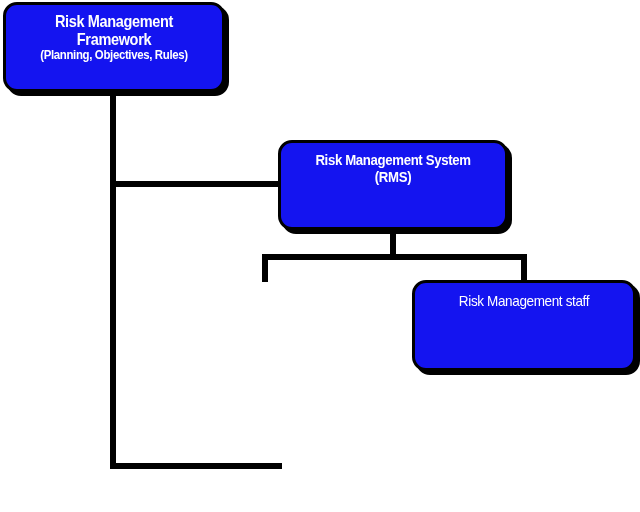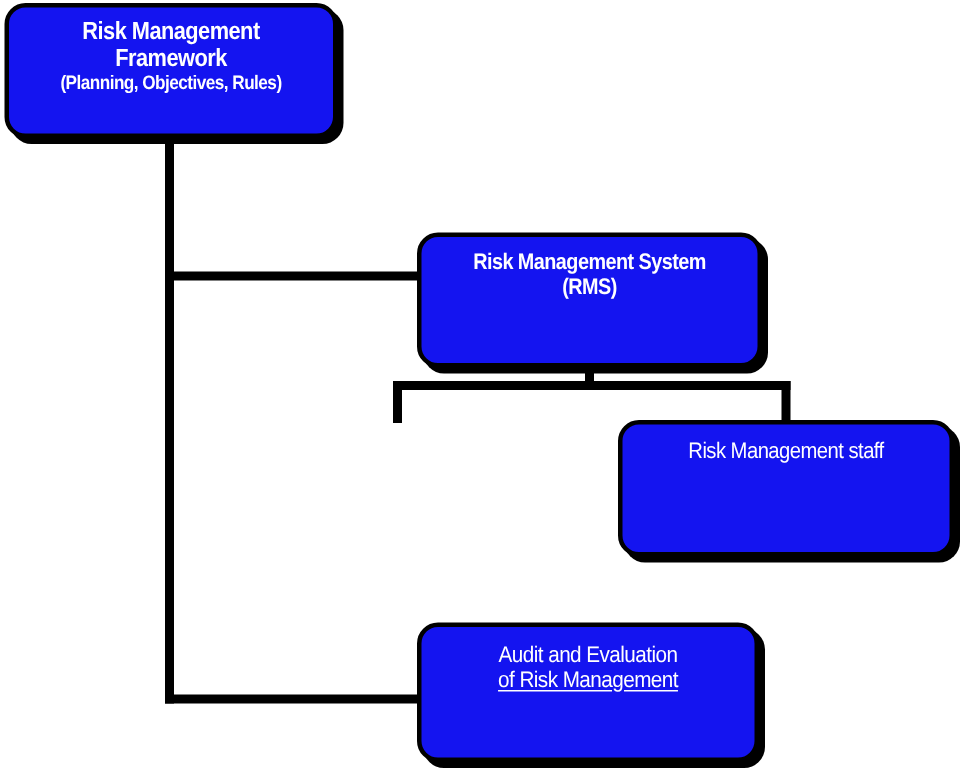--- a/index.html
+++ b/index.html
@@ -81,21 +81,21 @@
     text-decoration: underline;
     text-underline-offset: 2px;
   }
   .inline-small {
     font-size: 12.5px;
     font-weight: normal;
   }
 
   
   #node-framework { left: 3px;   top: 2px;   width: 222px; height: 90px;  padding-top: 7px; }
-  #node-rms       { left: 278px; top: 140px; width: 230px; height: 90px;  padding-top: 9px; margin-top: 15px; }
+  #node-rms       { left: 278px; top: 140px; width: 230px; height: 90px;  padding-top: 9px; }
   #node-controls  { left: 151px; top: 278px; width: 225px; height: 93px;  padding-top: 9px; }
   #node-staff     { left: 412px; top: 280px; width: 224px; height: 91px;  padding-top: 10px; }
   #node-audit     { left: 278px; top: 415px; width: 228px; height: 93px;  padding-top: 11px; }
 
   
   
   #conn-trunk      { left: 110px; top: 90px;  width: 6px;  height: 379px; }
   
   #conn-to-rms     { left: 110px; top: 181px; width: 172px; height: 6px; }
   
@@ -131,18 +131,14 @@
   <div class="node" id="node-rms">
     <span class="line t-mid">Risk Management System</span>
     <span class="line t-mid">(RMS)</span>
   </div>
 
 
   <div class="node" id="node-staff">
     <span class="line t-plain">Risk Management staff</span>
   </div>
 
-  <div class="node" id="node-audit">
-    <span class="line t-reg">Audit and Evaluation</span>
-    <span class="line t-reg u-line">of Risk Management</span>
-  </div>
 
 </div>
 
 </body></html>

